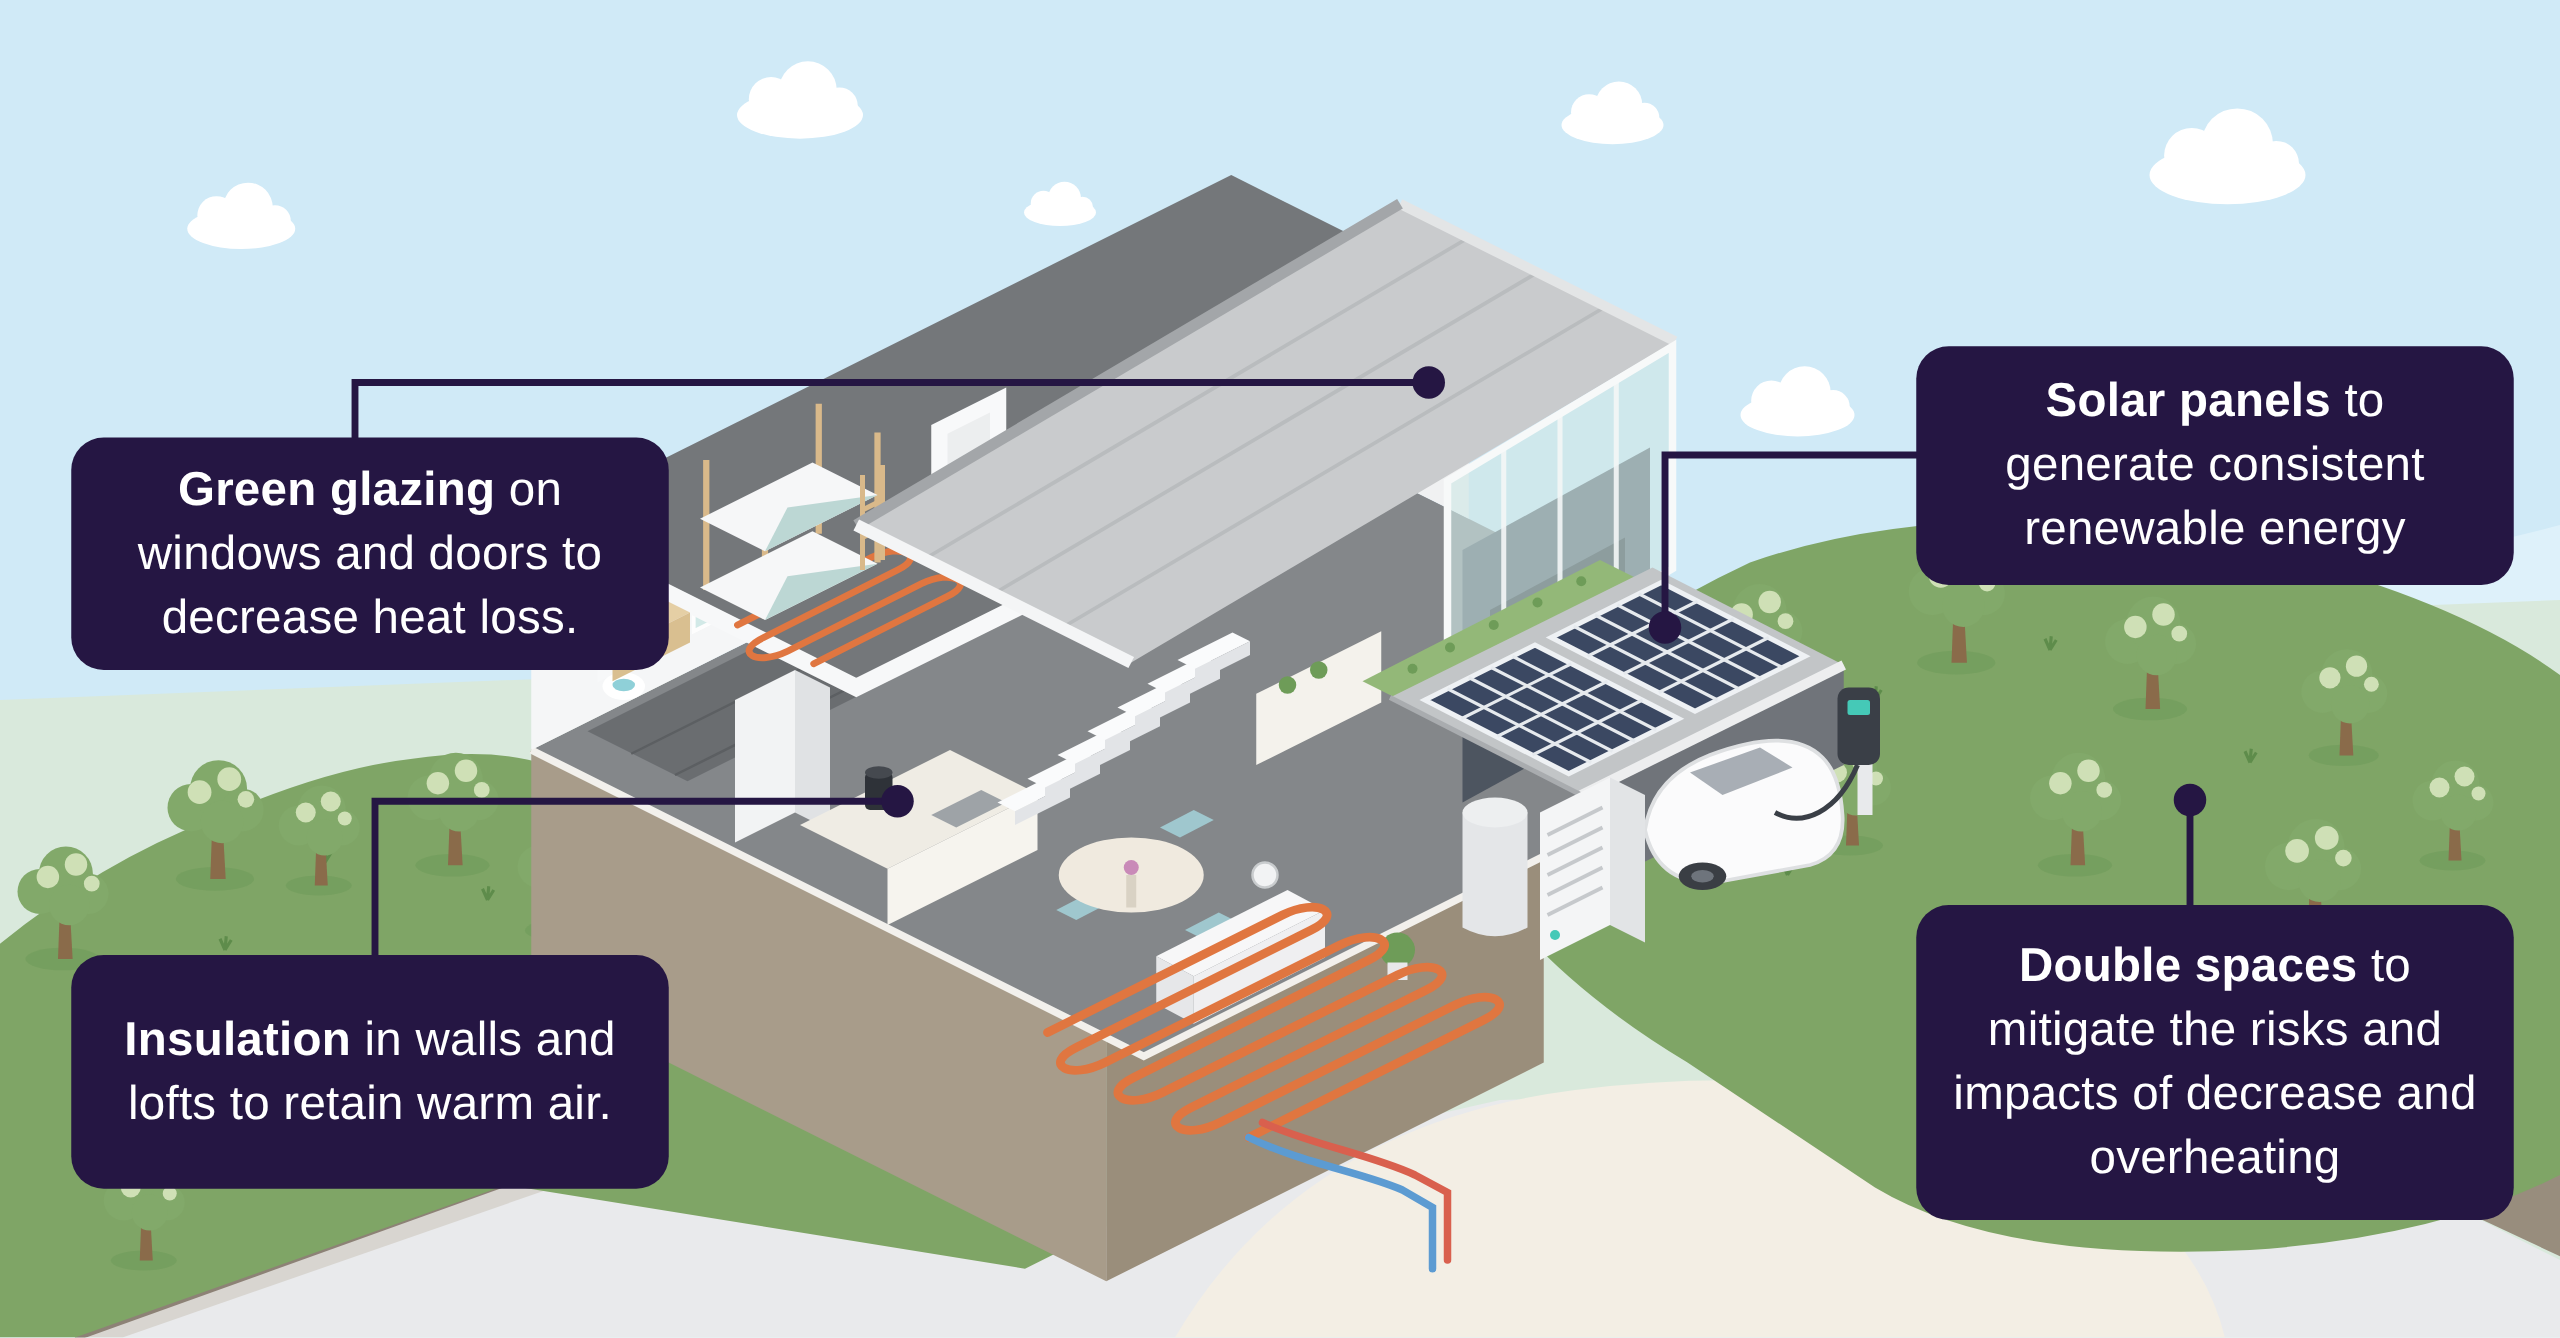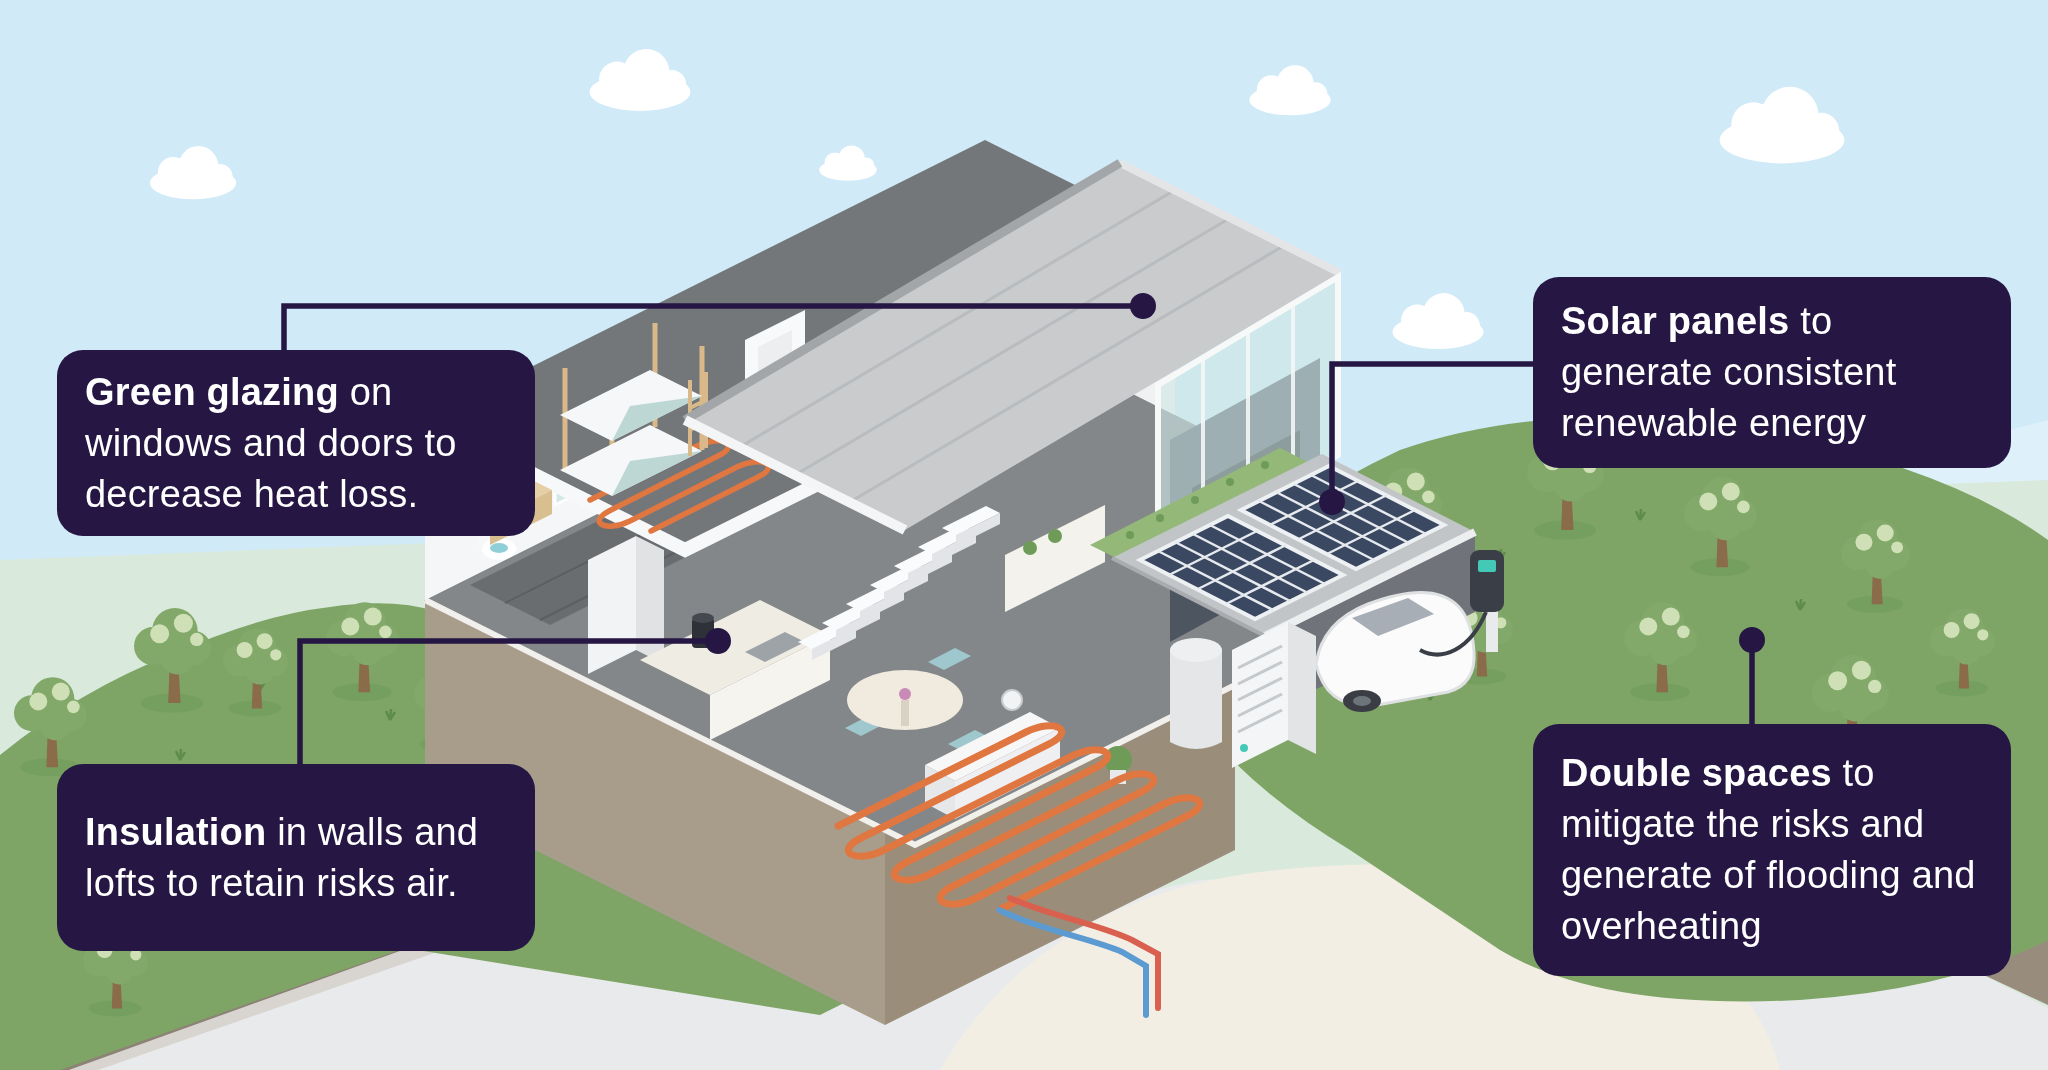--- a/index.html
+++ b/index.html
@@ -16,20 +16,21 @@
     box-sizing:border-box;
     padding:18px 28px;
     display:flex;align-items:center;
   }
   .callout p{
     margin:0;
     font-size:38px;
     line-height:51px;
     font-weight:400;
     letter-spacing:.2px;
+    text-align:center;
   }
   .callout strong{font-weight:700;}
 </style>
 </head>
 <body>
 
 <div class="stage">
 
 <svg width="2048" height="1070" viewBox="0 0 2048 1070">
   <defs>
@@ -349,24 +350,24 @@
     <circle cx="1332" cy="502" r="13"></circle>
     <circle cx="1752" cy="640" r="13"></circle>
   </g>
 </svg>
 
   <div class="callout" style="left:57px;top:350px;width:478px;height:186px">
     <p><strong>Green glazing</strong><span> on windows and doors to decrease heat loss.</span></p>
   </div>
 
   <div class="callout" style="left:57px;top:764px;width:478px;height:187px">
-    <p><strong>Insulation</strong><span> in walls and lofts to retain risks air.</span></p>
+    <p><strong>Insulation</strong><span> in walls and lofts to retain warm air.</span></p>
   </div>
 
   <div class="callout" style="left:1533px;top:277px;width:478px;height:191px">
     <p><strong>Solar panels</strong><span> to generate consistent renewable energy</span></p>
   </div>
 
   <div class="callout" style="left:1533px;top:724px;width:478px;height:252px">
-    <p><strong>Double spaces</strong><span> to mitigate the risks and generate of flooding and overheating</span></p>
+    <p><strong>Double spaces</strong><span> to mitigate the risks and impacts of decrease and overheating</span></p>
   </div>
 
 </div>
 
 </body></html>

